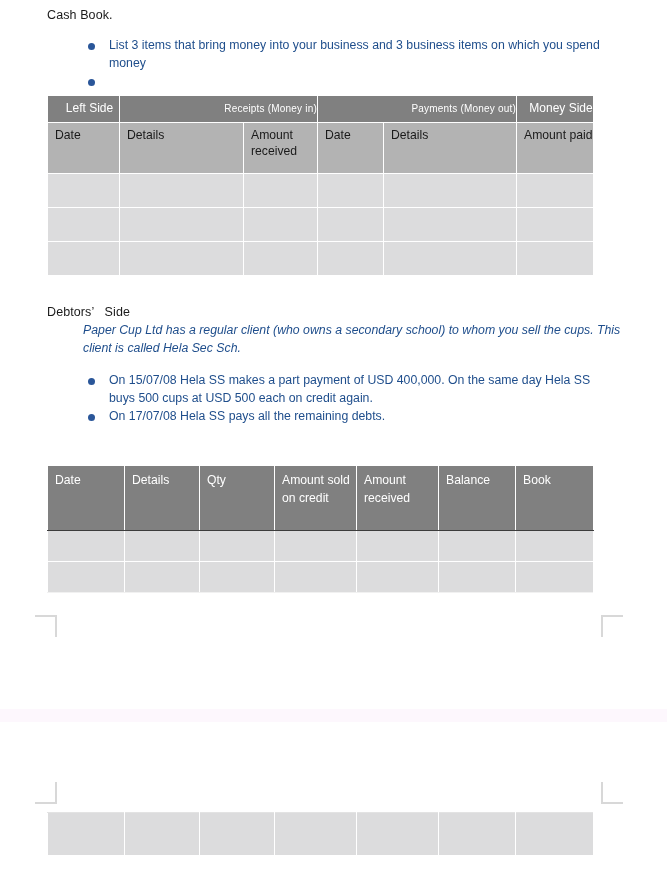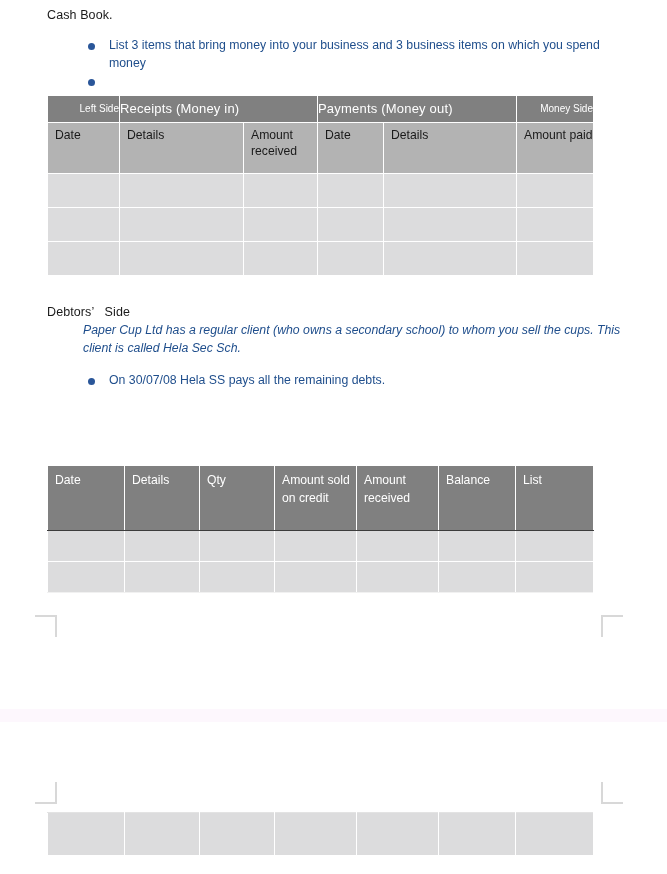--- a/index.html
+++ b/index.html
@@ -96,29 +96,29 @@
     width: 546px;
   }
   .grp-head {
     background: #808080;
     color: #ffffff;
     height: 23px;
     padding: 3px 0 0 0 !important;
   }
   .grp-head .grp-label-lg {
     display: block;
-    text-align: left;
-    font-size: 13px;
+    text-align: right;
+    font-size: 10px;
     line-height: 19px;
     letter-spacing: .2px;
   }
   .grp-head .grp-label-sm {
     display: block;
-    text-align: right;
-    font-size: 10px;
+    text-align: center;
+    font-size: 12px;
     line-height: 19px;
     padding-left: 12px;
   }
   .sub-head {
     background: #b3b3b3;
     color: #1a1a1a;
     height: 45px;
     padding: 5px 0 0 7px !important;
     line-height: 15.5px;
     font-size: 12.2px;
@@ -286,21 +286,25 @@
     </tbody>
   </table>
 
   <div class="section-heading" id="debtors-book-heading">Debtors’   Side</div>
 
   <div class="intro-text">Paper Cup Ltd has a regular client (who owns a secondary school) to whom you sell the cups. This client is called Hela Sec Sch.</div>
 
   <ul class="bullet-list" id="debtors-list">
     <li class="bullet-item">
       <span class="bullet-dot"></span>
-      <span>On 30/07/08 Hela SS pays all the remaining debts.</span>
+      <span>On 15/07/08 Hela SS makes a part payment of USD 400,000. On the same day Hela SS buys 500 cups at USD 500 each on credit again.</span>
+    </li>
+    <li class="bullet-item">
+      <span class="bullet-dot"></span>
+      <span>On 17/07/08 Hela SS pays all the remaining debts.</span>
     </li>
   </ul>
 
   <table class="doc-table" id="debtors-table">
     <colgroup>
       <col style="width:77px">
       <col style="width:75px">
       <col style="width:75px">
       <col style="width:82px">
       <col style="width:82px">
@@ -308,21 +312,21 @@
       <col style="width:78px">
     </colgroup>
     <thead>
       <tr>
         <th class="dark-head">Date</th>
         <th class="dark-head">Details</th>
         <th class="dark-head">Qty</th>
         <th class="dark-head">Amount sold on credit</th>
         <th class="dark-head">Amount received</th>
         <th class="dark-head">Balance</th>
-        <th class="dark-head">List</th>
+        <th class="dark-head">Book</th>
       </tr>
     </thead>
     <tbody>
       <tr>
         <td class="empty-cell-sm"></td>
         <td class="empty-cell-sm"></td>
         <td class="empty-cell-sm"></td>
         <td class="empty-cell-sm"></td>
         <td class="empty-cell-sm"></td>
         <td class="empty-cell-sm"></td>

